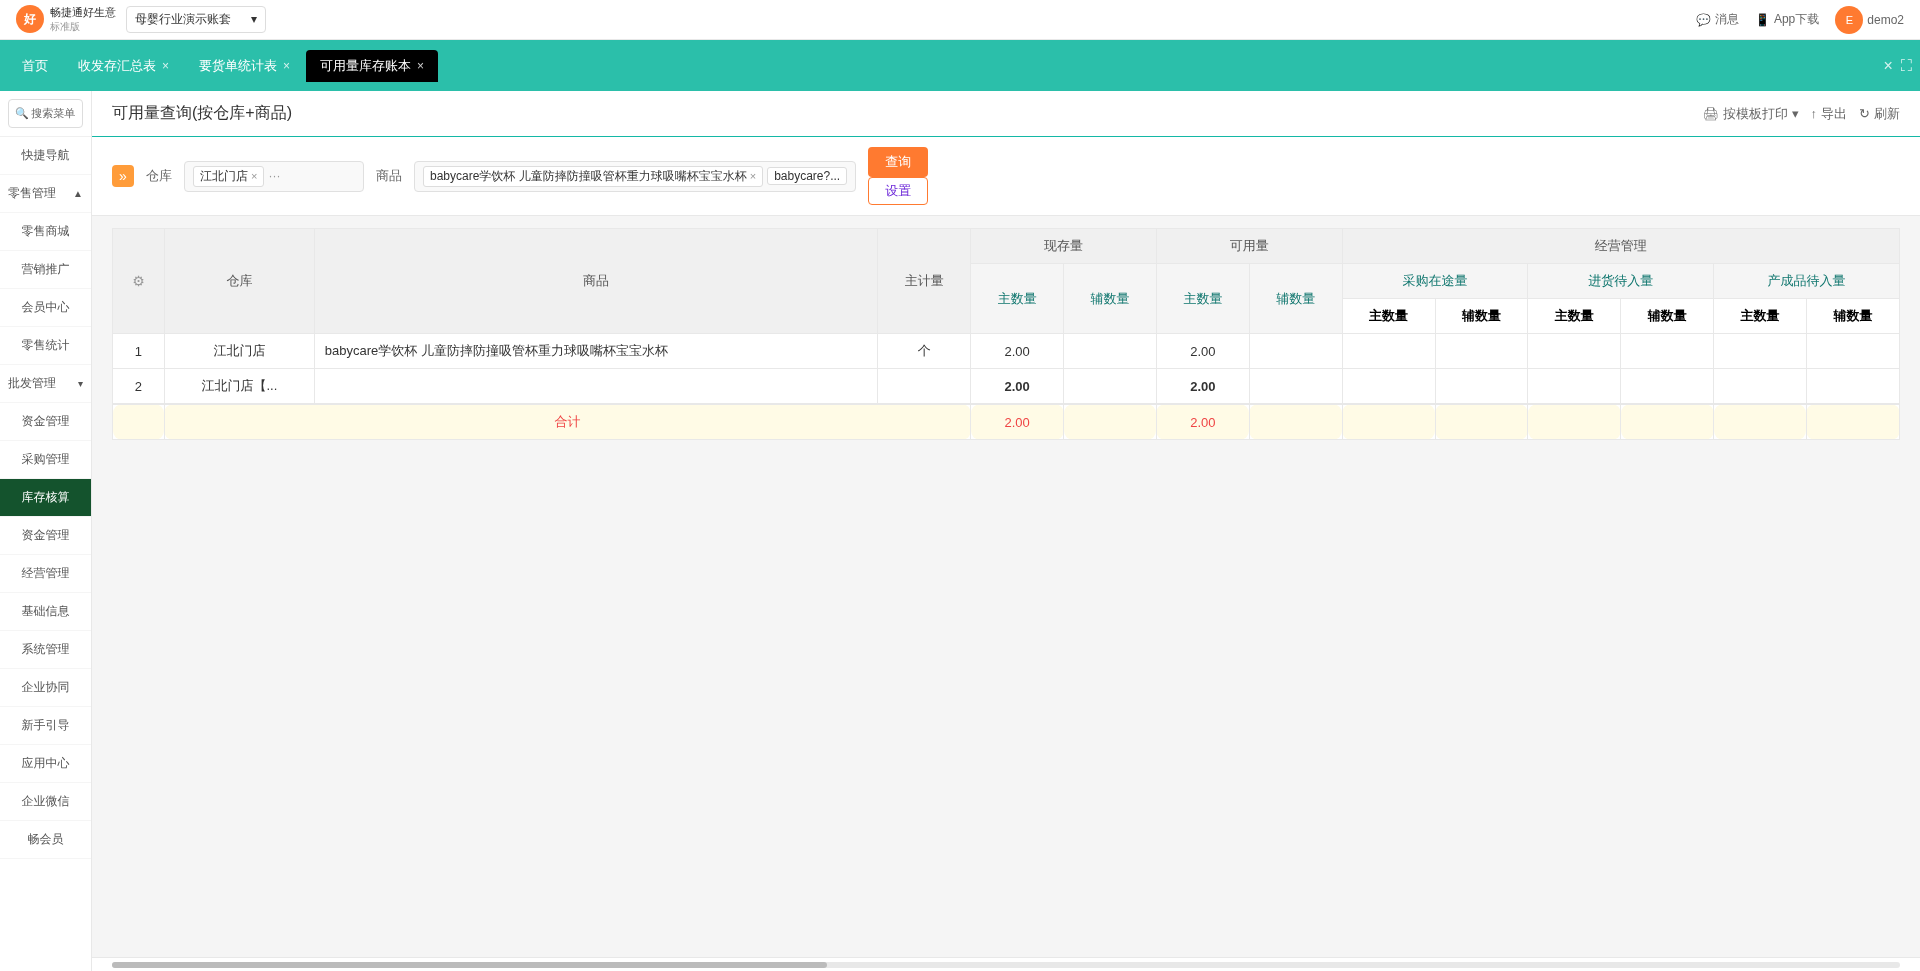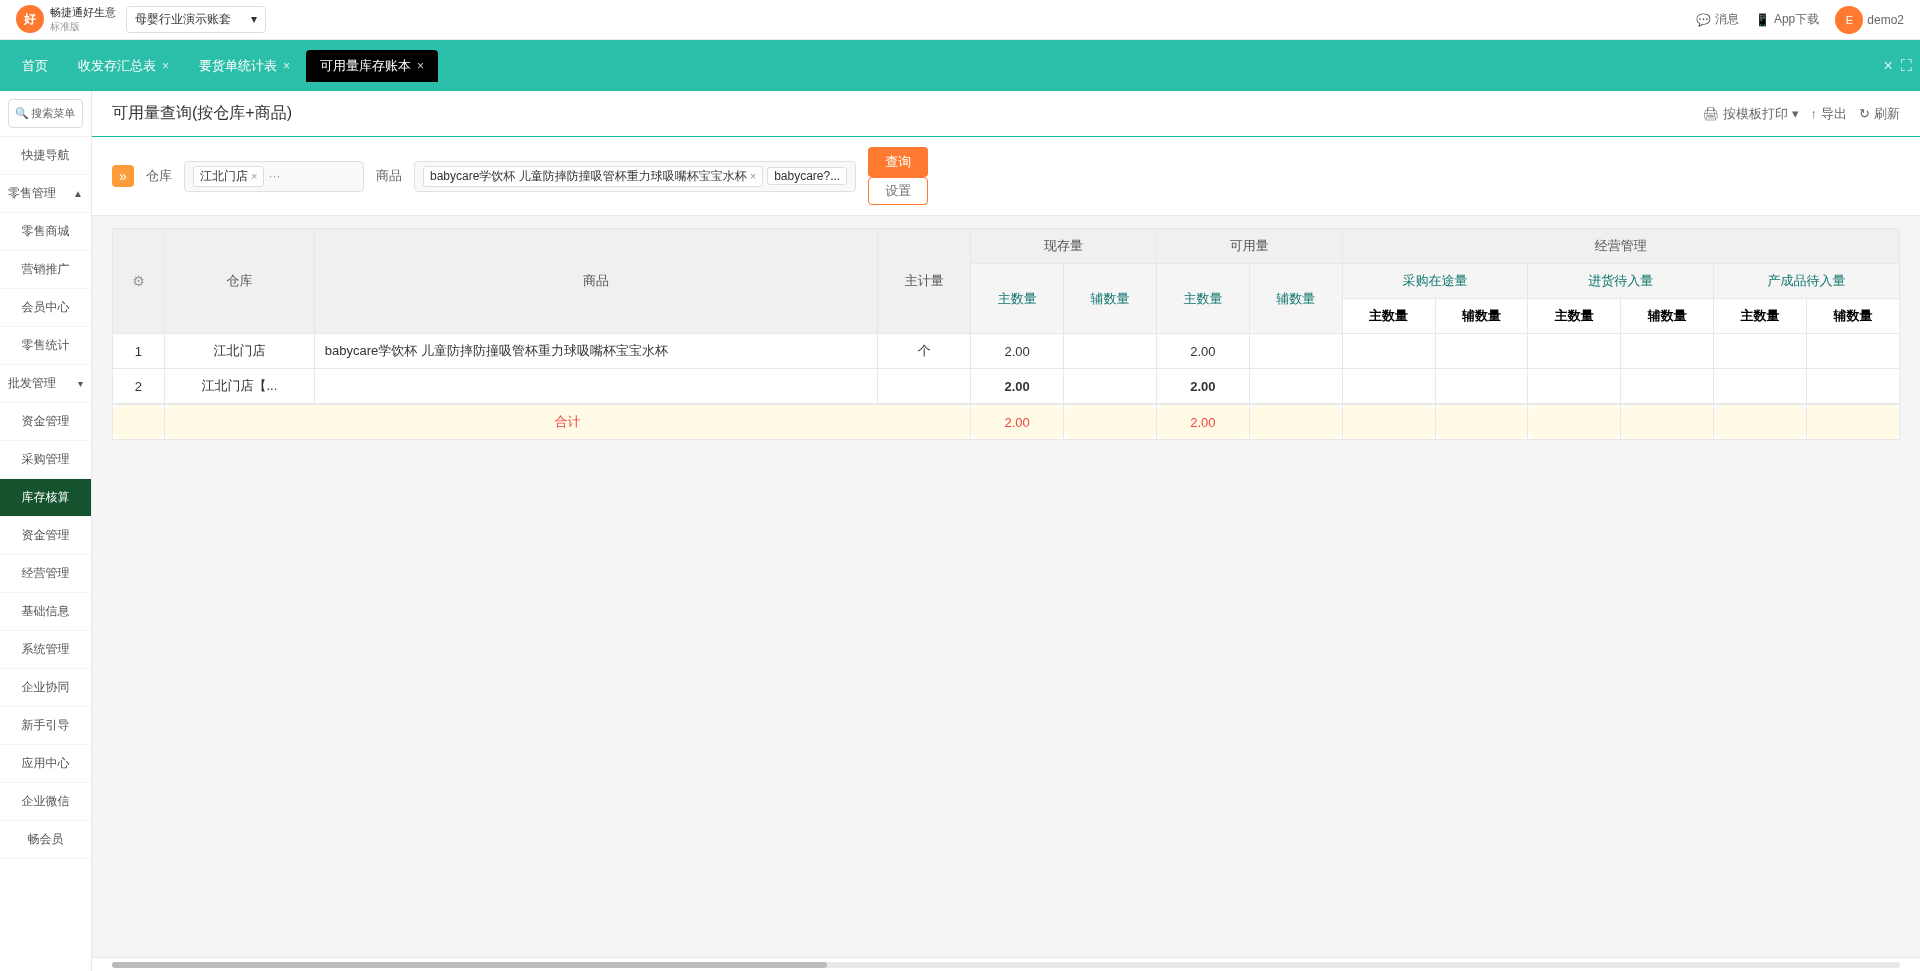--- a/index.html
+++ b/index.html
@@ -170,21 +170,21 @@
       color: white;
       border: none;
       padding: 6px 16px;
       border-radius: 4px;
       cursor: pointer;
       font-size: 13px;
       white-space: nowrap;
     }
     .btn-setting {
       background: white;
-      color: #737373;
+      color: #6d28d9;
       border: 1px solid #ff7a30;
       padding: 4px 16px;
       border-radius: 4px;
       cursor: pointer;
       font-size: 13px;
       white-space: nowrap;
     }
 
     
     .table-area {

